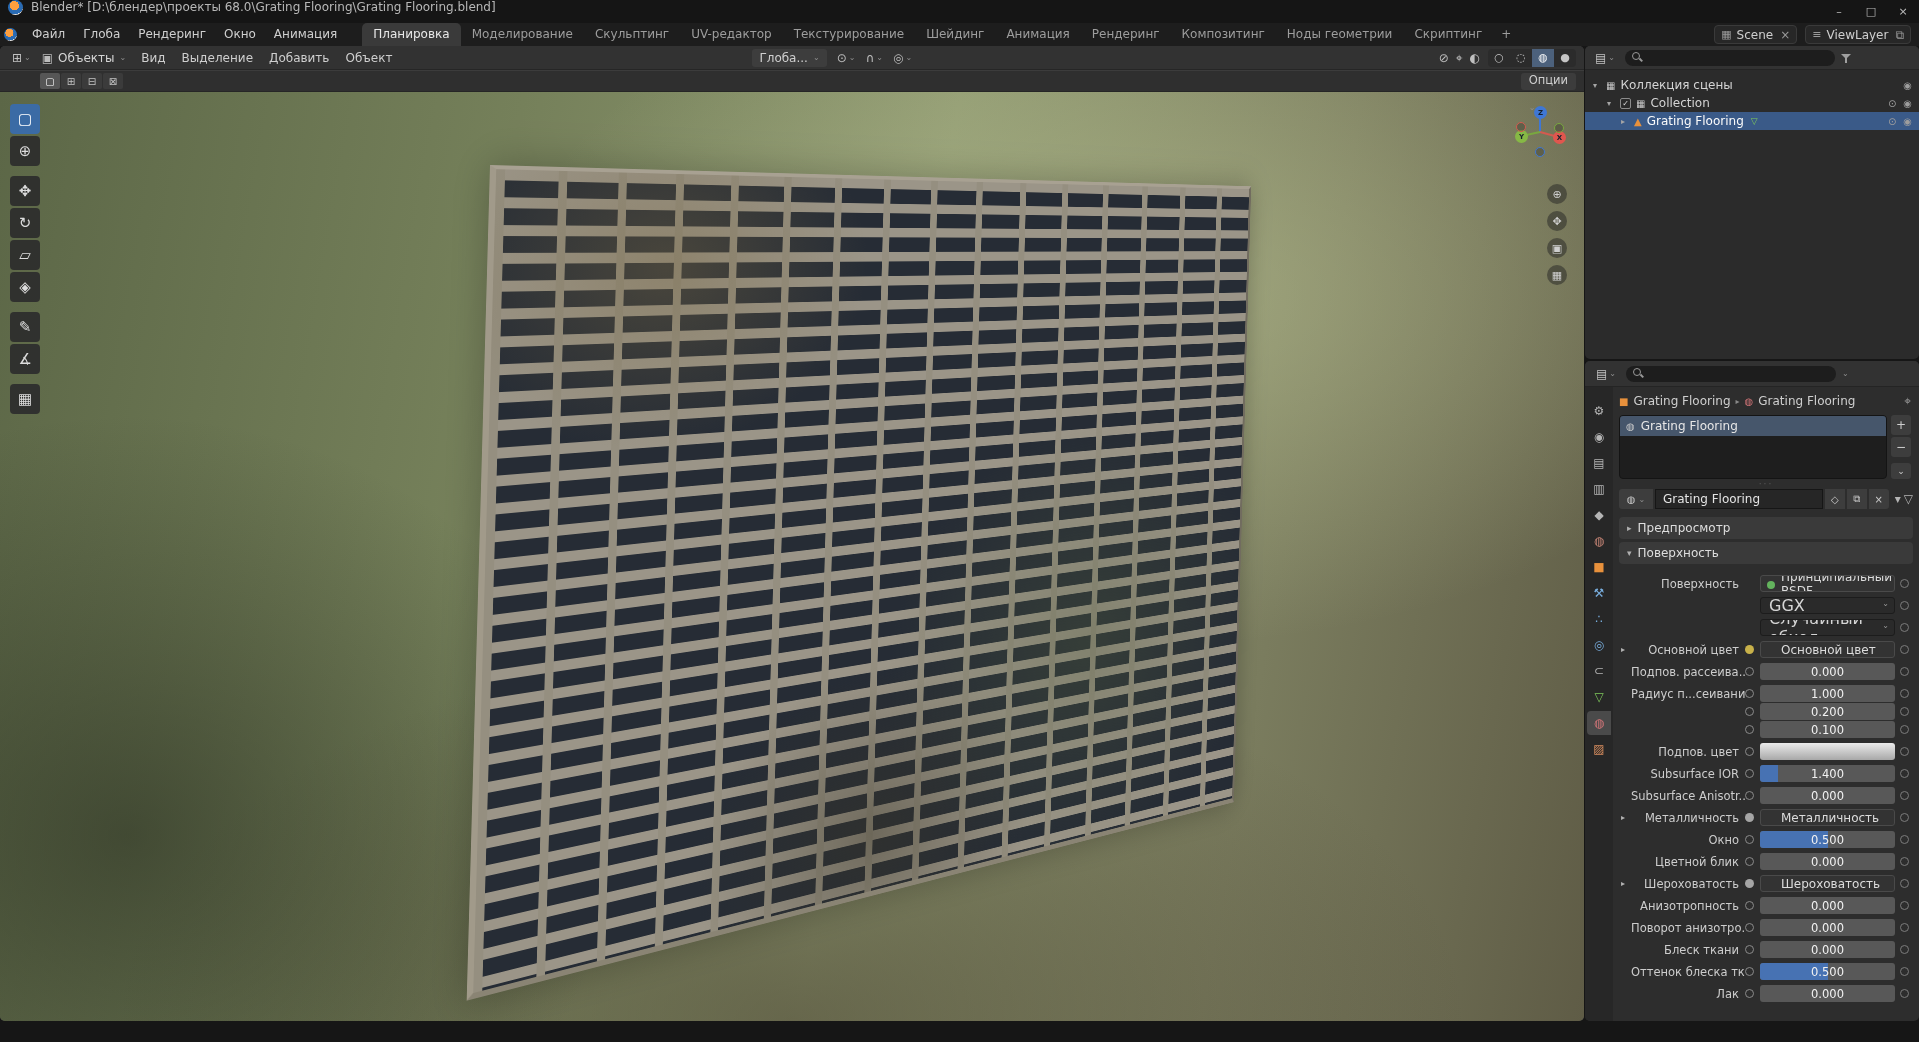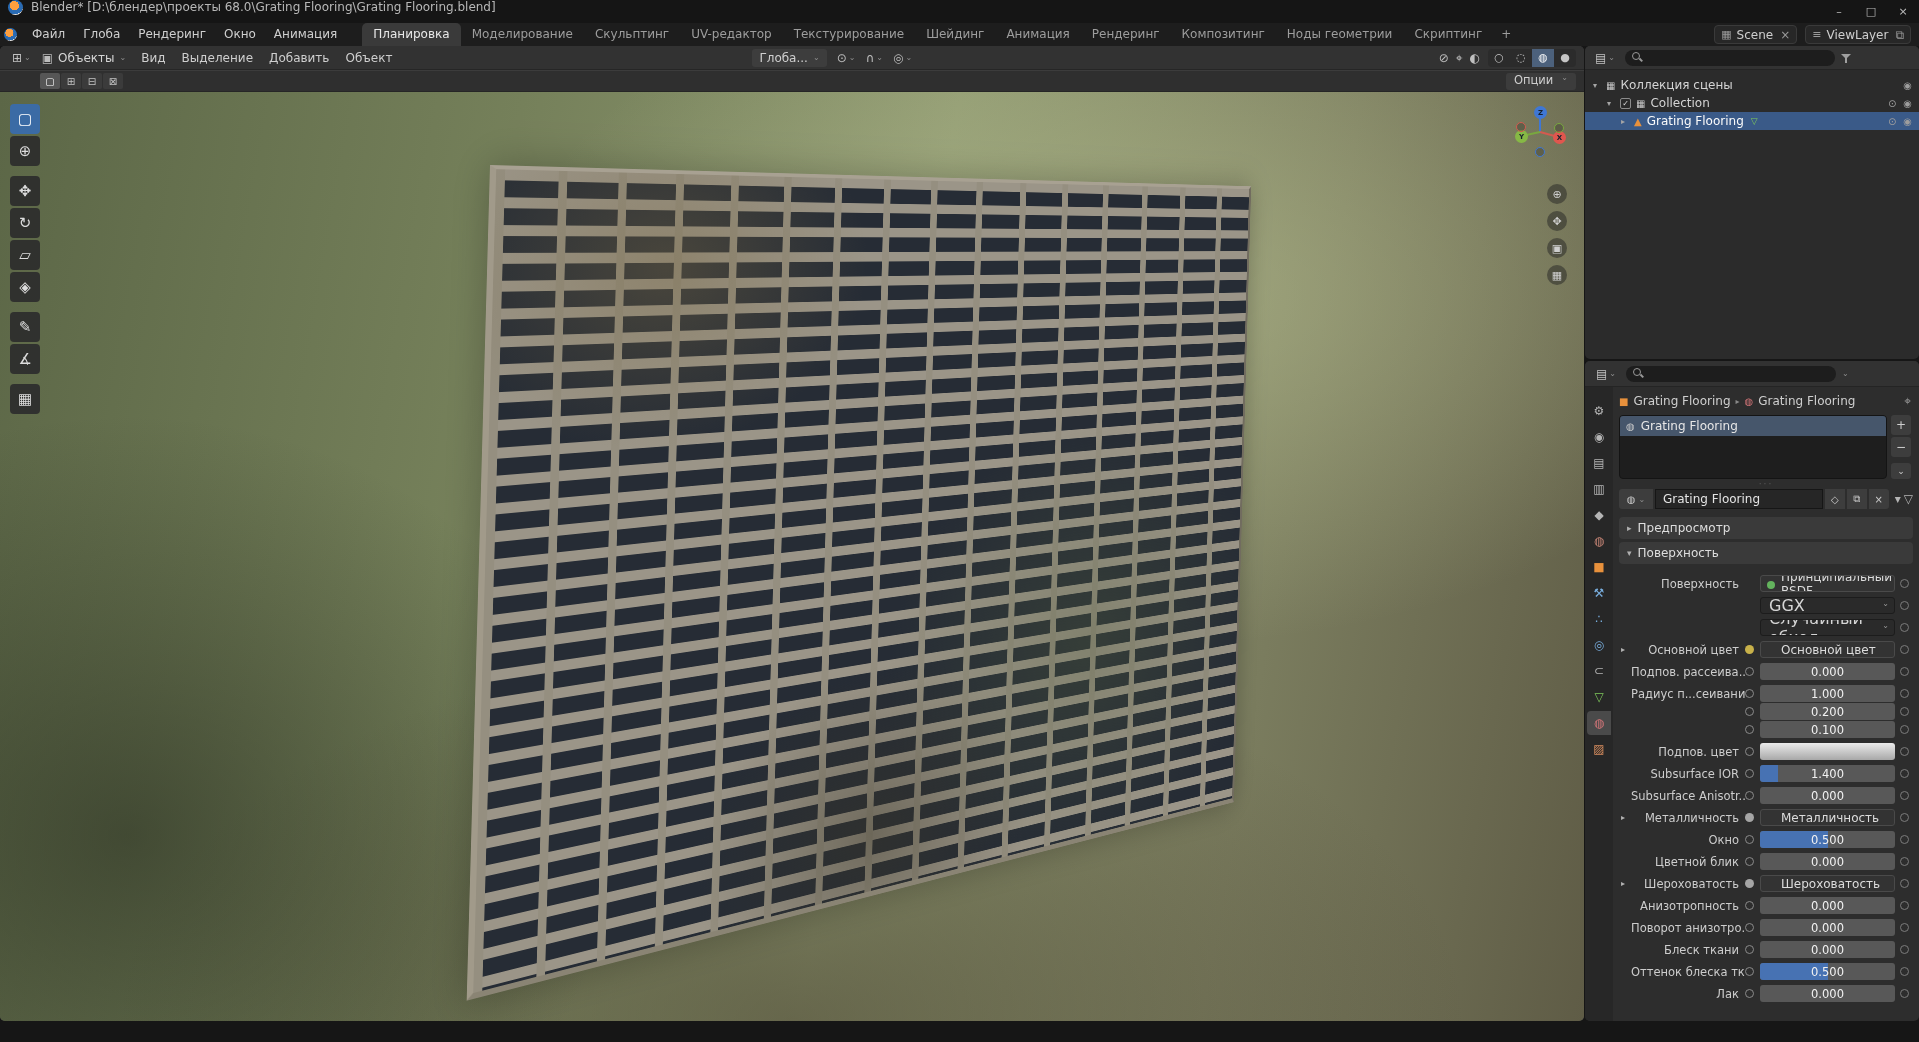--- a/index.html
+++ b/index.html
@@ -74,21 +74,21 @@
            color:#c5c5c5; font-size:11px; }
   .shbtn.active { background:#4c617c; color:#fff; }
 
   .vp-toolstrip { position:absolute; left:0; top:25px; right:0; height:21px; background:#2f2f2f;
                   border-bottom:1px solid #262626; display:flex; align-items:center; }
   .smgroup { display:flex; gap:1px; margin-left:40px; }
   .smbtn { width:20px; height:16px; background:#3b3b3b; border-radius:2px; display:flex;
            align-items:center; justify-content:center; color:#c3c3c3; font-size:10px; }
   .smbtn.active { background:#565656; color:#fff; }
   .optbtn { position:absolute; right:8px; top:2px; height:17px; display:flex; align-items:flex-start;
-            gap:8px; background:#3c3c3c; border-radius:3px; padding:0 8px; color:#cfcfcf; font-size:11.5px; }
+            gap:16px; background:#3c3c3c; border-radius:3px; padding:0 8px; color:#cfcfcf; font-size:11.5px;flex-direction:column; }
 
   .vp-toolbar { position:absolute; left:10px; top:58px; width:30px; }
   .tool { width:30px; height:30px; margin-bottom:2px; background:rgba(44,44,44,0.92);
           border-radius:4px; display:flex; align-items:center; justify-content:center;
           color:#dcdcdc; font-size:15px; }
   .tool.active { background:var(--active-tool); color:#fff; }
   .tool-gap { height:8px; }
 
   .gizmo { position:absolute; left:1512px; top:58px; width:56px; height:56px; }
   .gline { position:absolute; left:28px; top:27px; height:2px; transform-origin:0 50%; }

